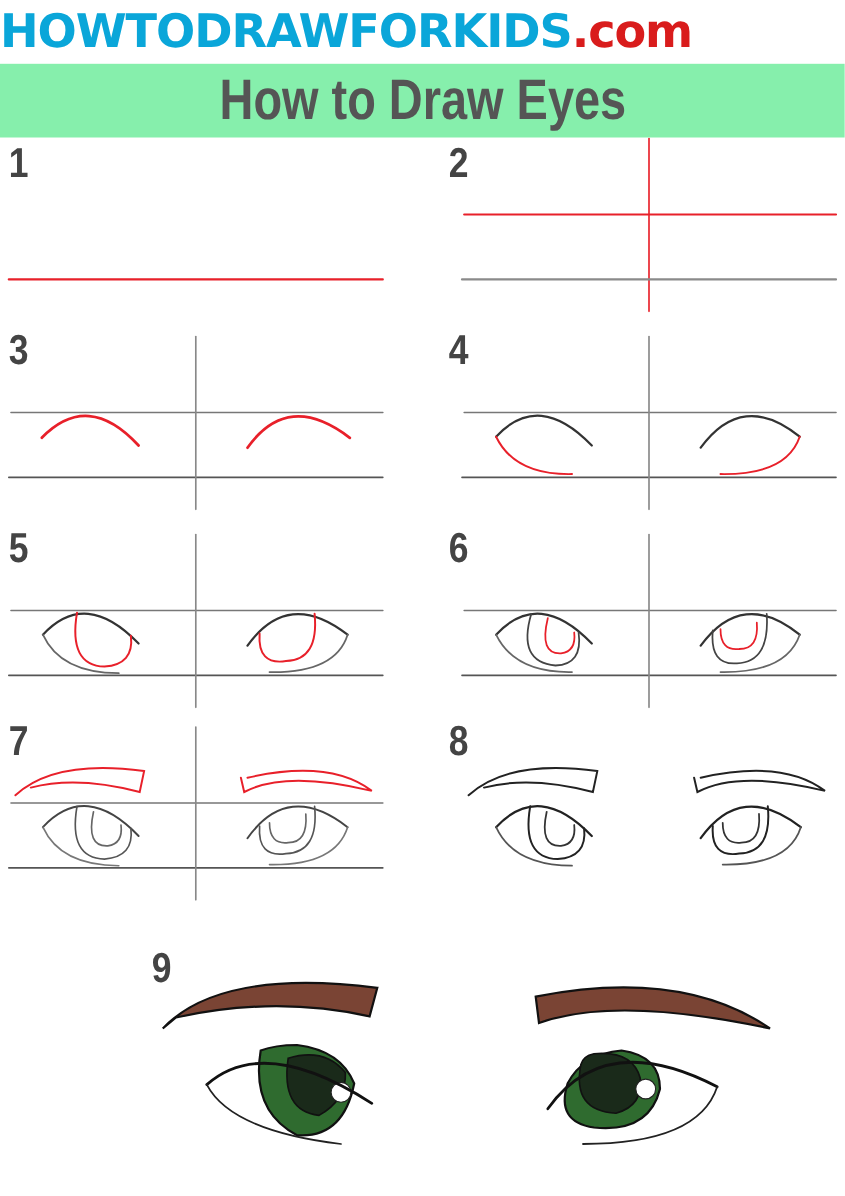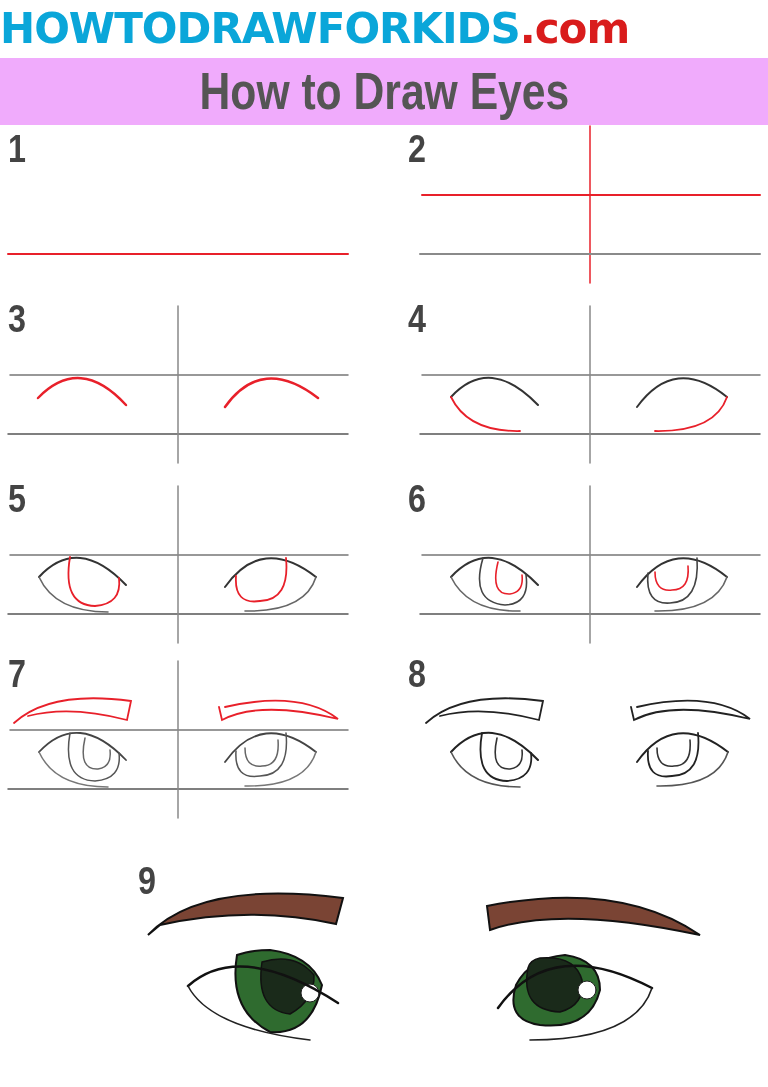--- a/index.html
+++ b/index.html
@@ -1,21 +1,21 @@
 <!DOCTYPE html>
 <html><head>
 <meta charset="utf-8">
 <style>
   html, body { margin:0; padding:0; background:#ffffff; }
   body { width:768px; height:1087px; position:relative; overflow:hidden; font-family:"Liberation Sans", sans-serif; }
   .brand { position:absolute; left:0; top:0; width:612px; height:58px; text-align:center; }
   .brand-text { font-family:"DejaVu Sans", sans-serif; font-weight:bold; font-size:42px; letter-spacing:-1px; line-height:58px; }
   .brand-main { color:#0aa6d9; }
   .brand-tld { color:#d91c1c; }
-  .title-bar { position:absolute; left:0; top:58px; width:768px; height:67px; background:#f0abfc; text-align:center; }
+  .title-bar { position:absolute; left:0; top:58px; width:768px; height:67px; background:#86efac; text-align:center; }
   .title-text { font-family:"Liberation Sans", sans-serif; font-weight:bold; font-size:52px; color:#555555; line-height:67px; transform:scaleX(0.82); display:inline-block; letter-spacing:0px; }
   .step-num { position:absolute; font-family:"Liberation Sans", sans-serif; font-weight:bold; font-size:38px; color:#444444; transform:scaleX(0.85); transform-origin:left top; line-height:1; }
   svg.art { position:absolute; left:0; top:0; }
 </style>
 </head>
 <body>
 
 <div class="brand">
   <span class="brand-text brand-main">HOWTODRAWFORKIDS</span><span class="brand-text brand-tld">.com</span>
 </div>

